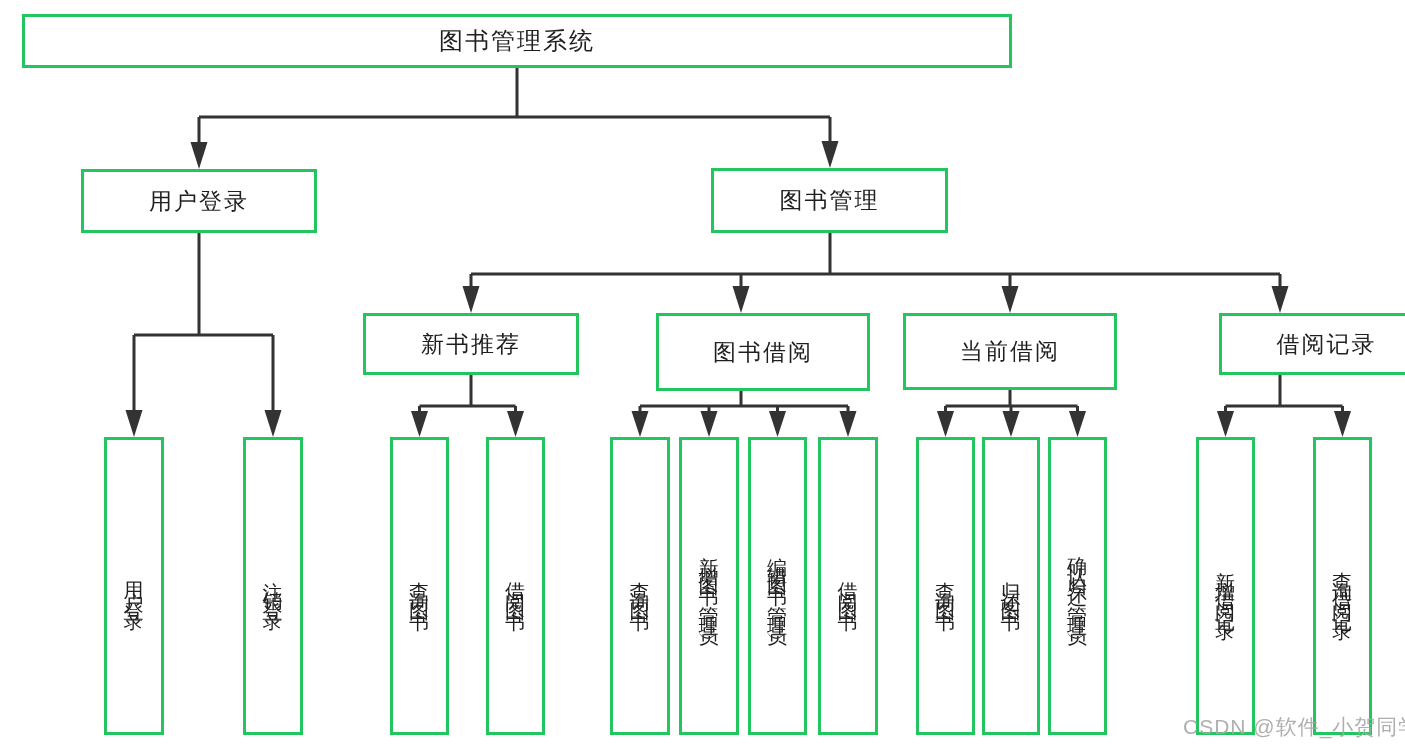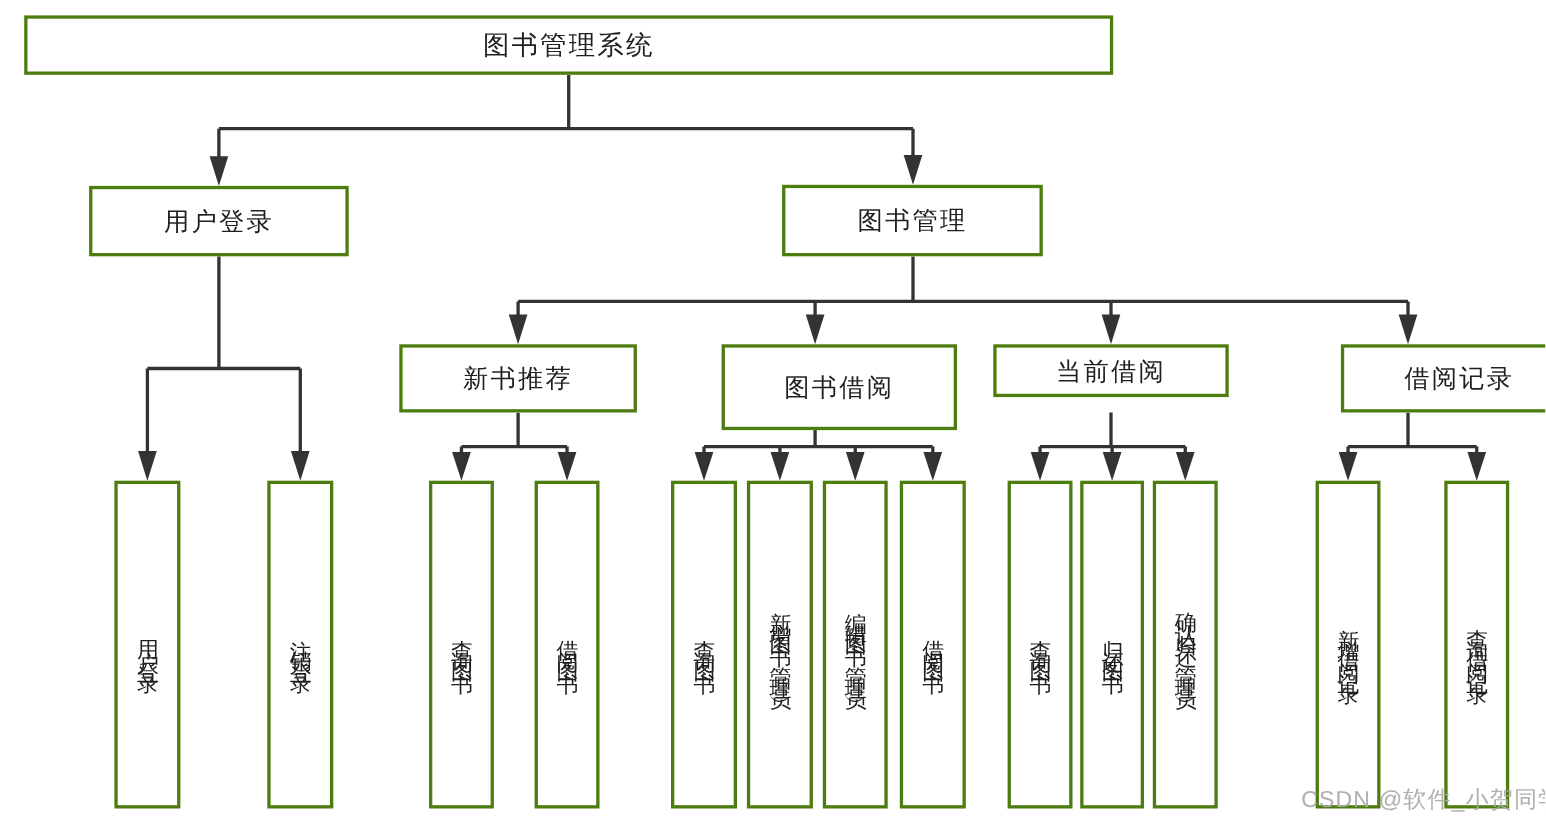--- a/index.html
+++ b/index.html
@@ -8,21 +8,21 @@
     width: 1405px;
     height: 747px;
     background: #ffffff;
     font-family: "Liberation Sans", "DejaVu Sans", sans-serif;
     overflow: hidden;
   }
   .node {
     position: absolute;
     box-sizing: border-box;
     background: #ffffff;
-    border: 3px solid #4d7c0f;
+    border: 3px solid #22c55e;
     display: flex;
     align-items: center;
     justify-content: center;
     color: #1f1f1f;
   }
   .h-label { font-size: 23px; letter-spacing: 2px; white-space: nowrap; }
   .root-label { font-size: 24px; letter-spacing: 2px; white-space: nowrap; }
   .leaf .v-label {
     writing-mode: vertical-rl;
     text-orientation: mixed;
@@ -103,21 +103,21 @@
   <div class="node" style="left:363px; top:313px; width:216px; height:62px;">
     <span class="h-label">新书推荐</span>
   </div>
 
   <div class="node" style="left:711px; top:168px; width:237px; height:65px;">
     <span class="h-label">图书管理</span>
   </div>
   <div class="node" style="left:656px; top:313px; width:214px; height:78px;">
     <span class="h-label">图书借阅</span>
   </div>
-  <div class="node" style="left:903px; top:313px; width:214px; height:48px;">
+  <div class="node" style="left:903px; top:313px; width:214px; height:77px;">
     <span class="h-label">当前借阅</span>
   </div>
   <div class="node" style="left:1173px; top:313px; width:215px; height:62px;margin-left:46px;">
     <span class="h-label">借阅记录</span>
   </div>
 
   <div class="node leaf" style="left:104px; top:437px; width:60px; height:298px;">
     <span class="v-label">用户登录</span>
   </div>
   <div class="node leaf" style="left:243px; top:437px; width:60px; height:298px;">

